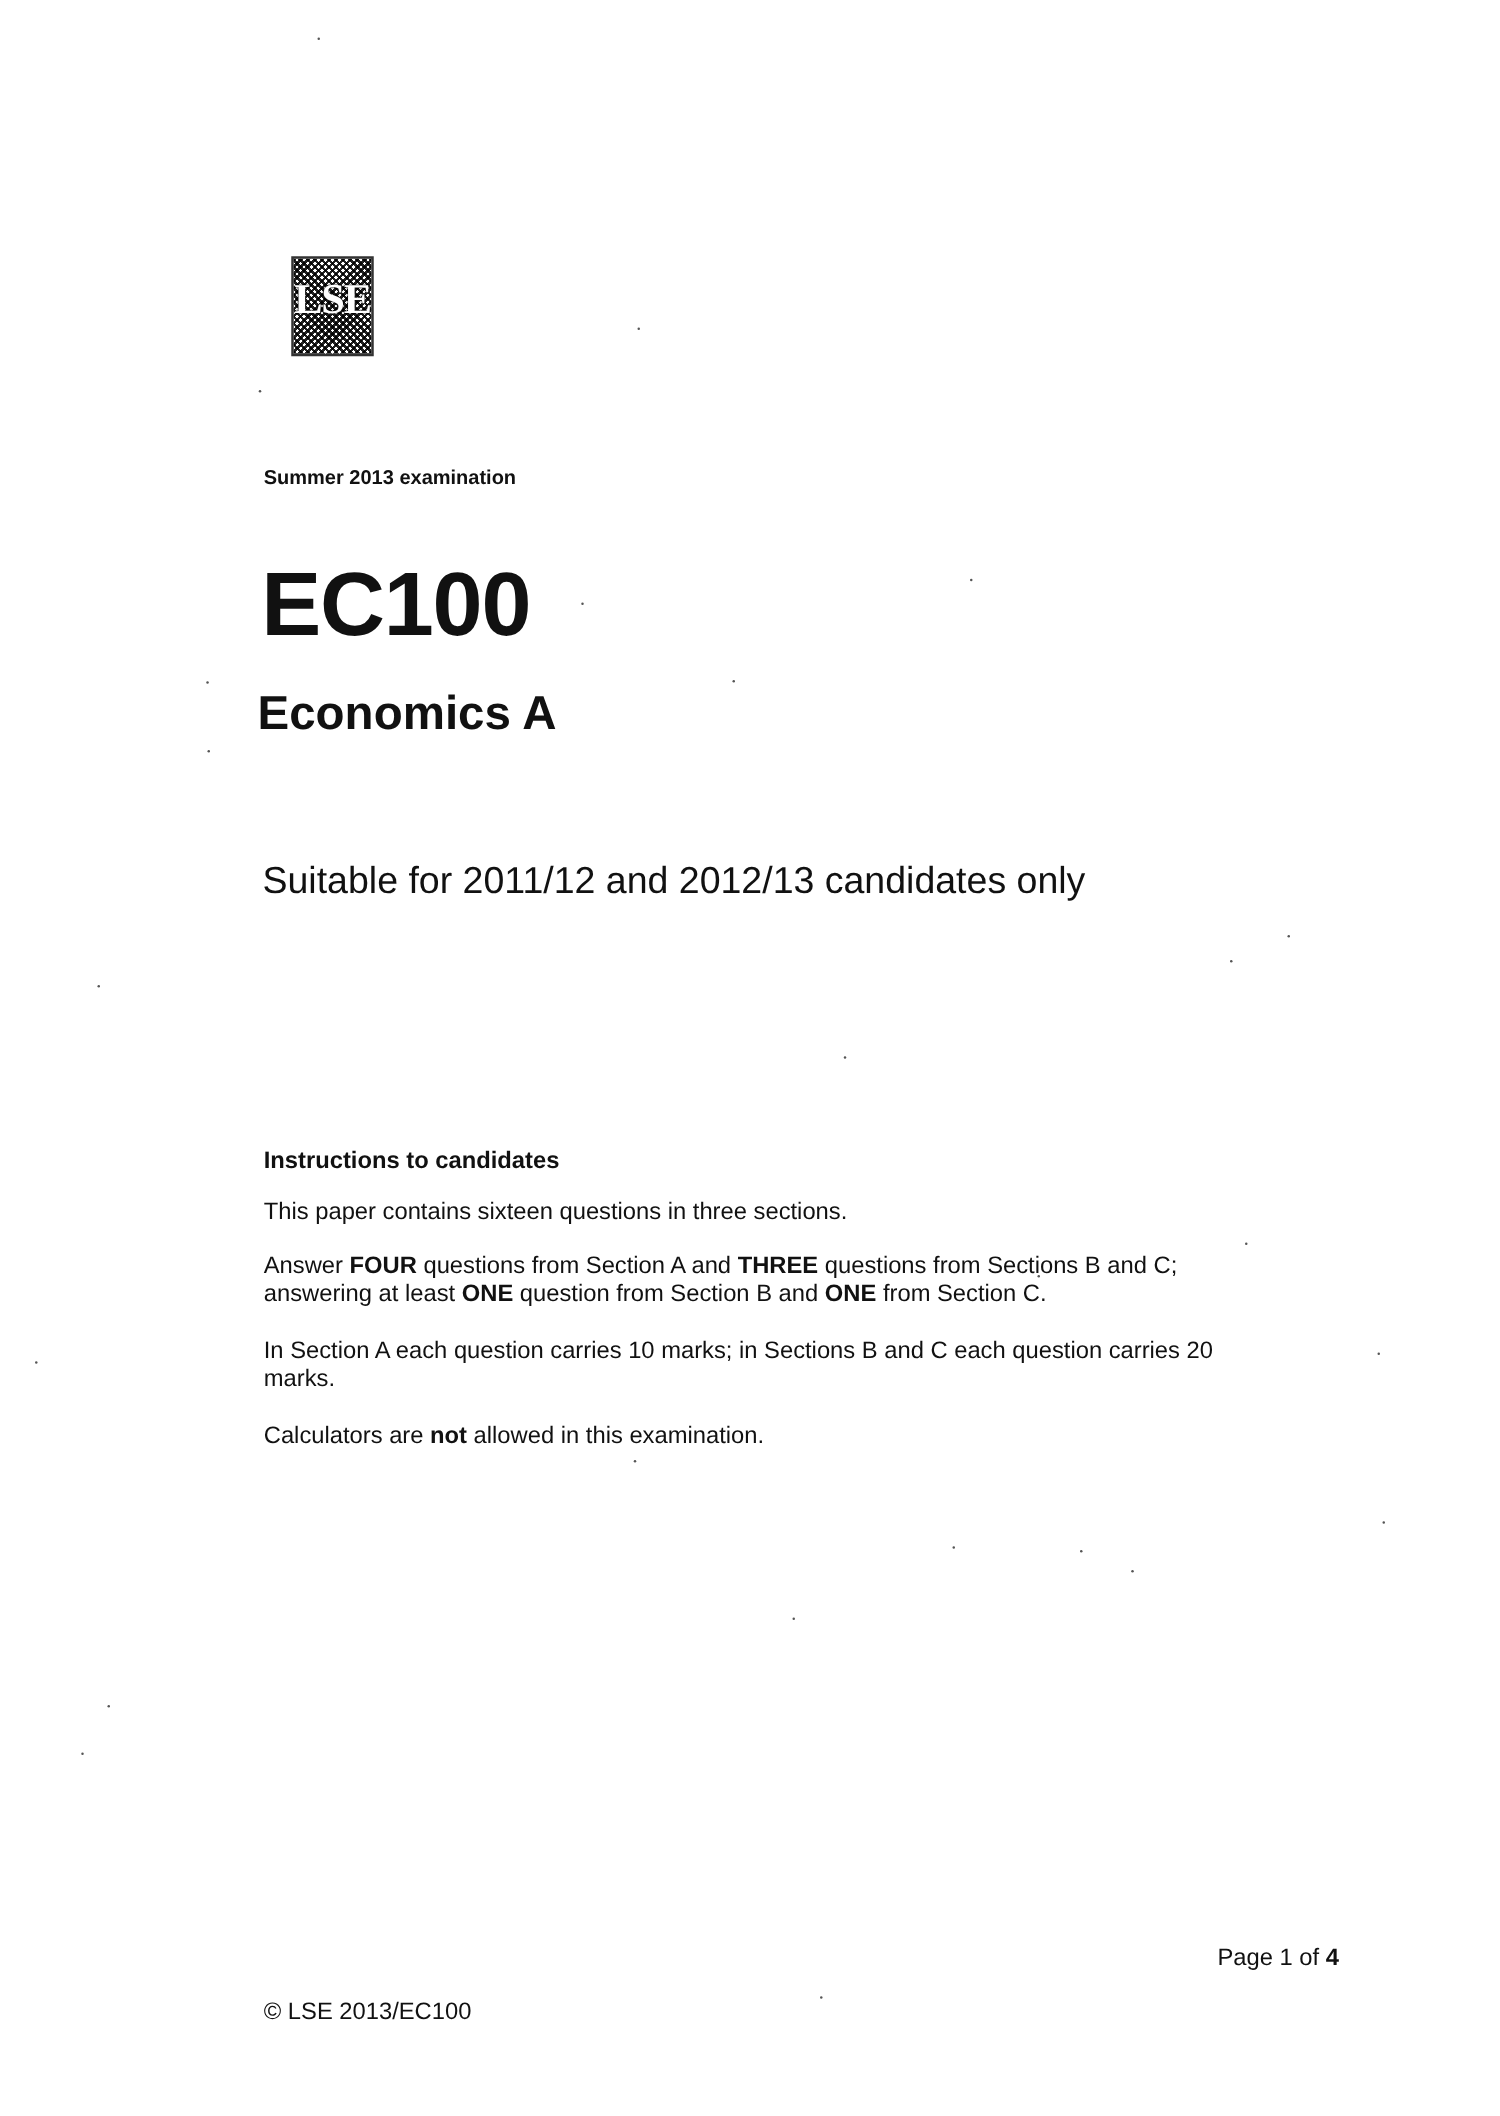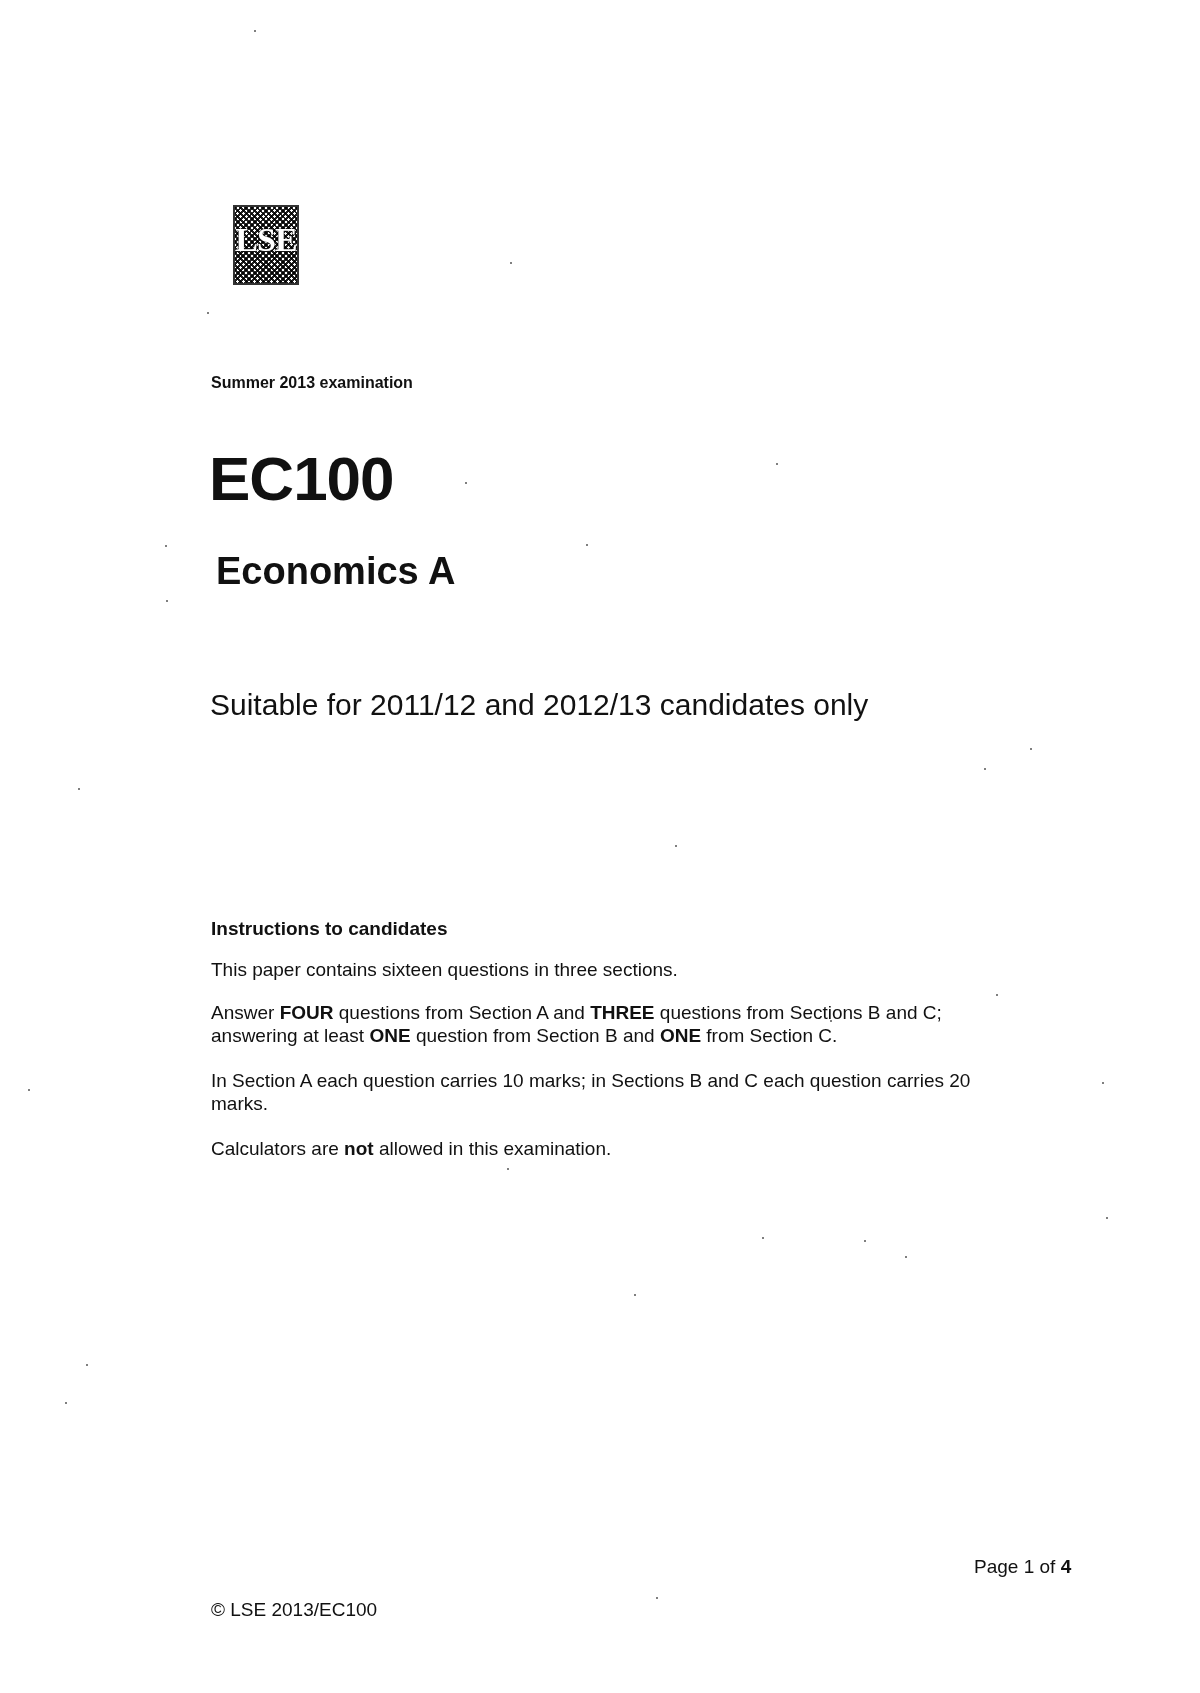--- a/index.html
+++ b/index.html
@@ -44,28 +44,28 @@
       position: absolute;
       left: 211px;
       top: 374px;
       font-size: 16px;
       font-weight: bold;
     }
     .course-code {
       position: absolute;
       left: 209px;
       top: 448px;
-      font-size: 62px;
+      font-size: 72px;
       font-weight: bold;
       letter-spacing: -1px;
       line-height: 1;
     }
     .course-title {
       position: absolute;
-      left: 216px;
+      left: 206px;
       top: 552px;
       font-size: 38px;
       font-weight: bold;
       line-height: 1;
     }
     .suitability {
       position: absolute;
       left: 210px;
       top: 690px;
       font-size: 30px;

